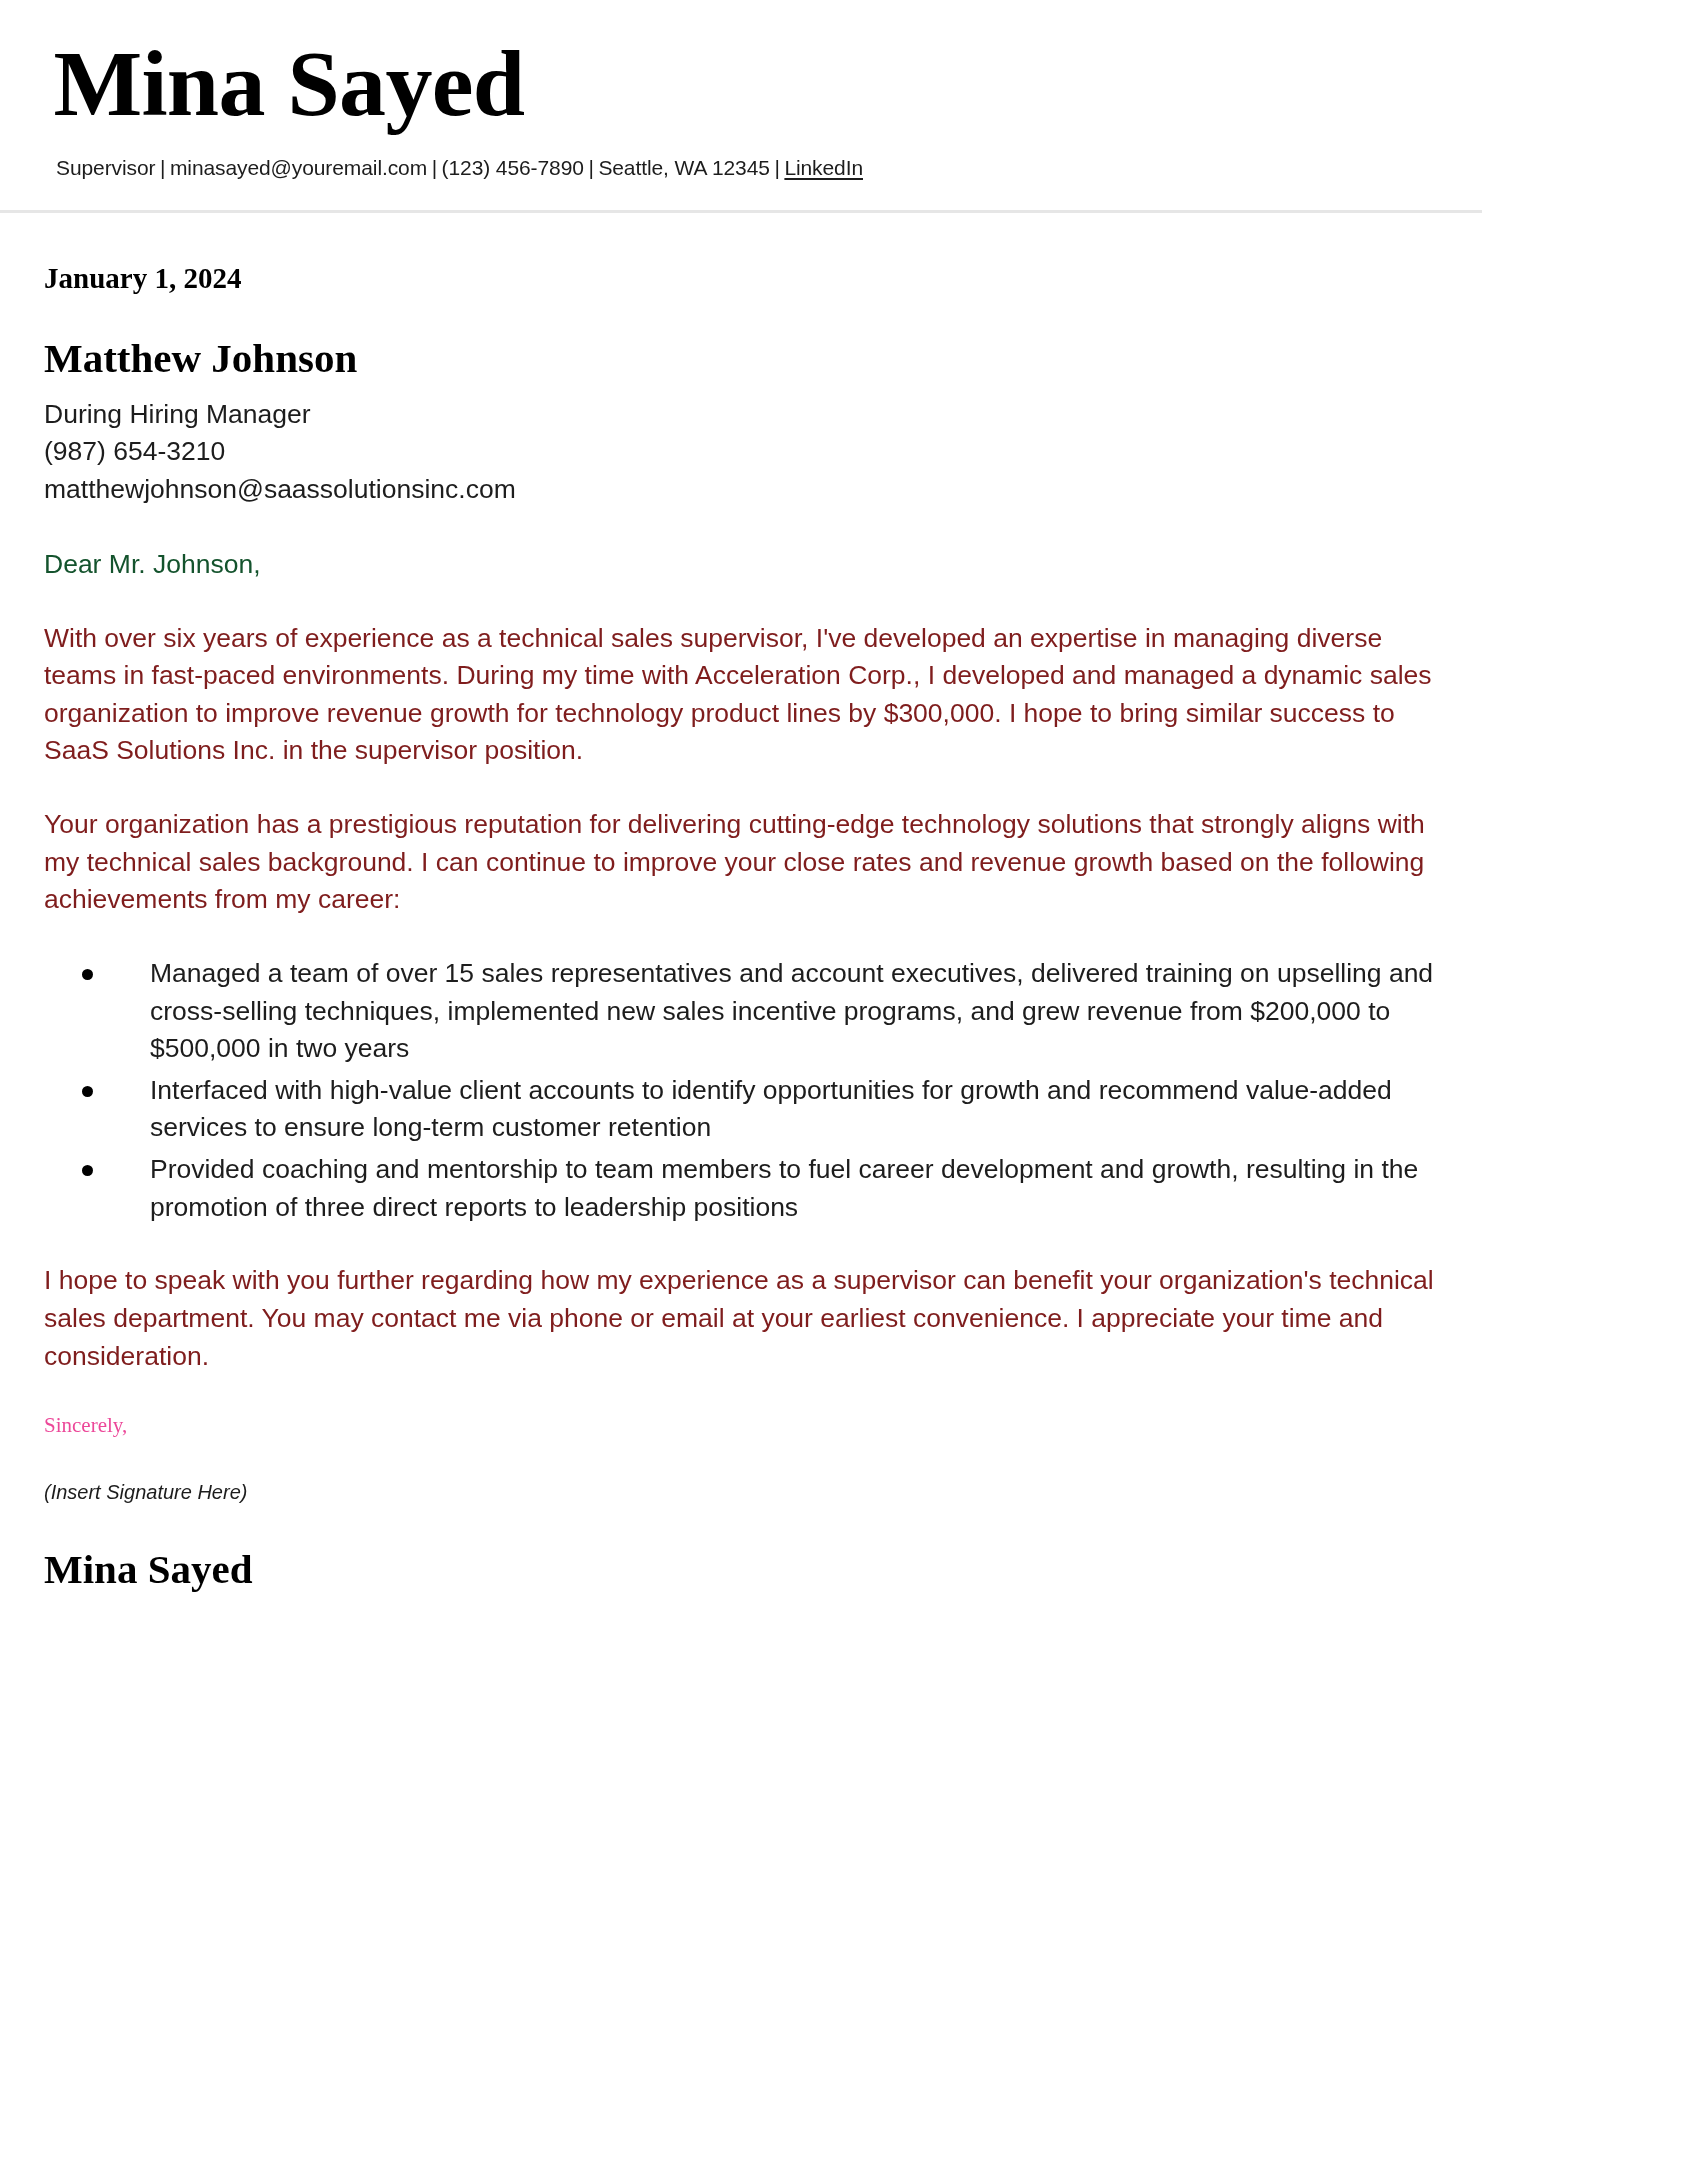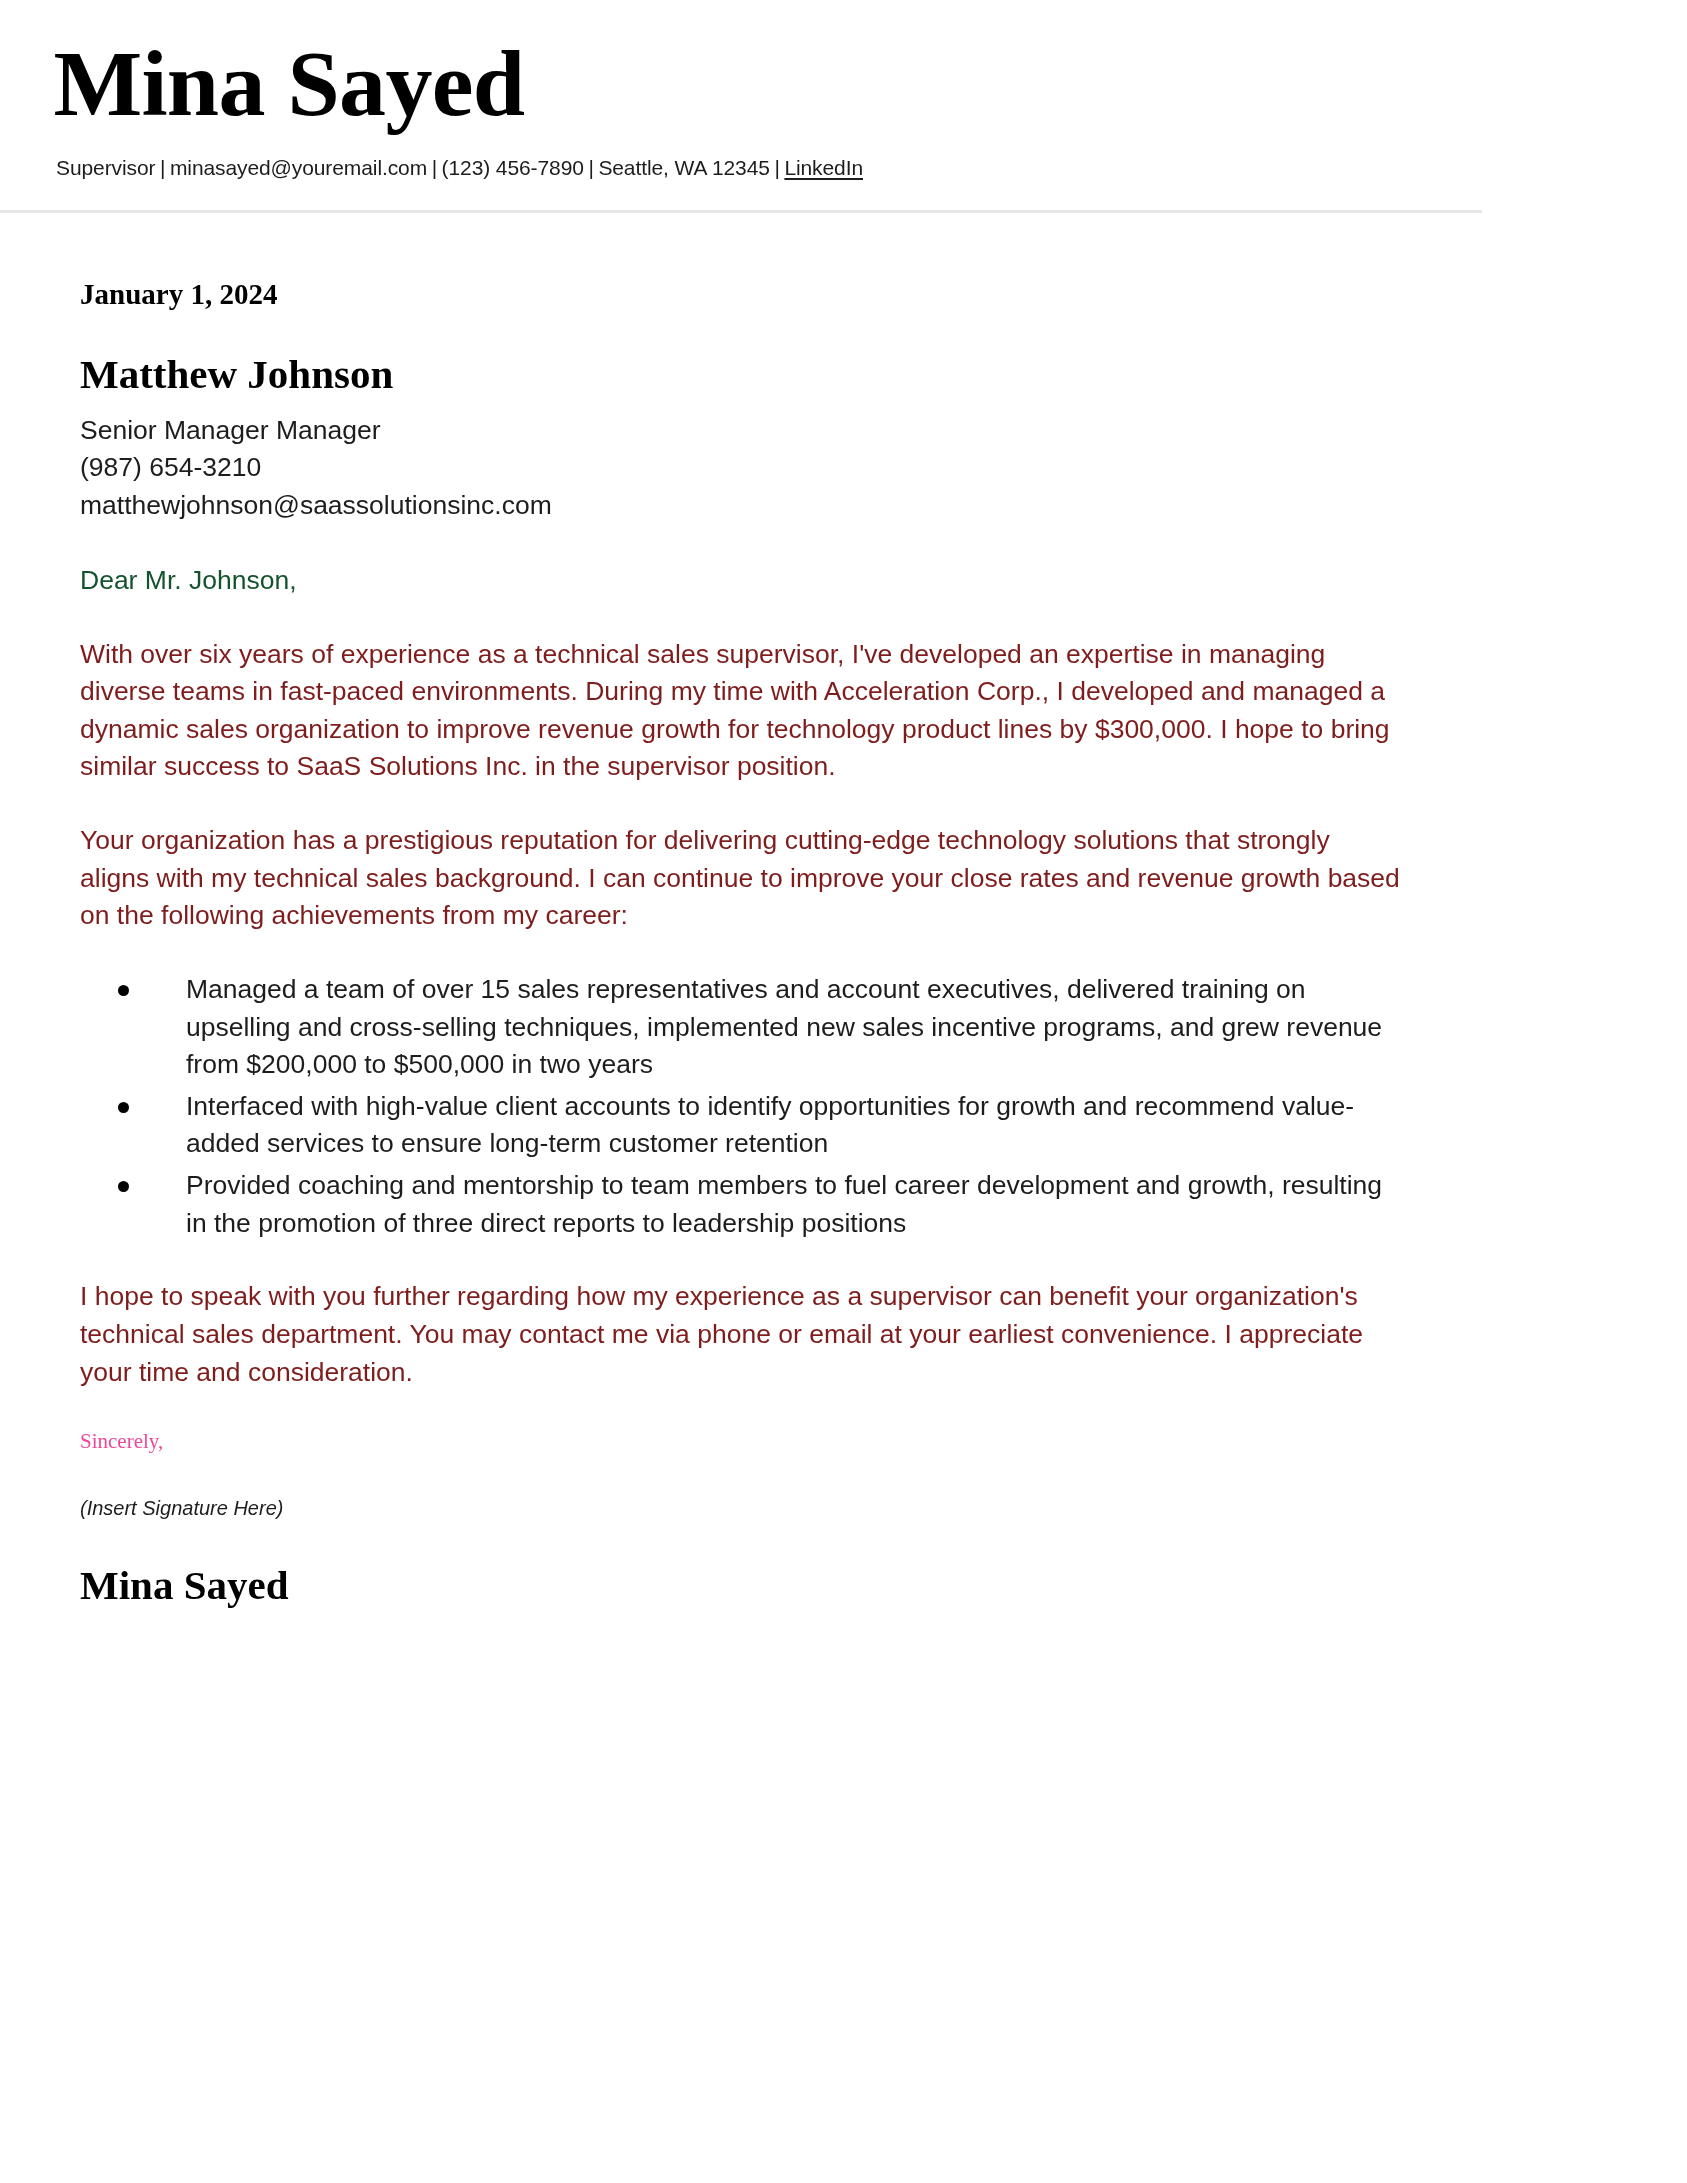--- a/index.html
+++ b/index.html
@@ -59,22 +59,22 @@
 
   .divider {
     margin-top: 29px;
     width: 100%;
     height: 2.6px;
     background: #e6e6e6;
   }
 
   
   .letter {
-    padding: 0 80px;
-    margin-top: 64px;
+    padding: 0 44px;
+    margin-top: 48px;
   }
 
   .date {
     font-family: "Liberation Serif", serif;
     font-weight: 700;
     font-size: 29px;
     line-height: 1.2;
     color: #000000;
     margin: 0 0 40px 0;
   }
@@ -176,21 +176,21 @@
 
   <div class="divider"></div>
 
   <div class="letter">
 
     <div class="date">January 1, 2024</div>
 
     <div class="recipient-name">Matthew Johnson</div>
 
     <div class="recipient-lines">
-      <div>Senior Manager Manager</div>
+      <div>During Hiring Manager</div>
       <div>(987) 654-3210</div>
       <div>matthewjohnson@saassolutionsinc.com</div>
     </div>
 
     <div class="salutation">Dear Mr. Johnson,</div>
 
     <p class="body-para">With over six years of experience as a technical sales supervisor, I've developed an expertise in managing diverse teams in fast-paced environments. During my time with Acceleration Corp., I developed and managed a dynamic sales organization to improve revenue growth for technology product lines by $300,000. I hope to bring similar success to SaaS Solutions Inc. in the supervisor position.</p>
 
     <p class="body-para">Your organization has a prestigious reputation for delivering cutting-edge technology solutions that strongly aligns with my technical sales background.  I can continue to improve your close rates and revenue growth based on the following achievements from my career:</p>
 

